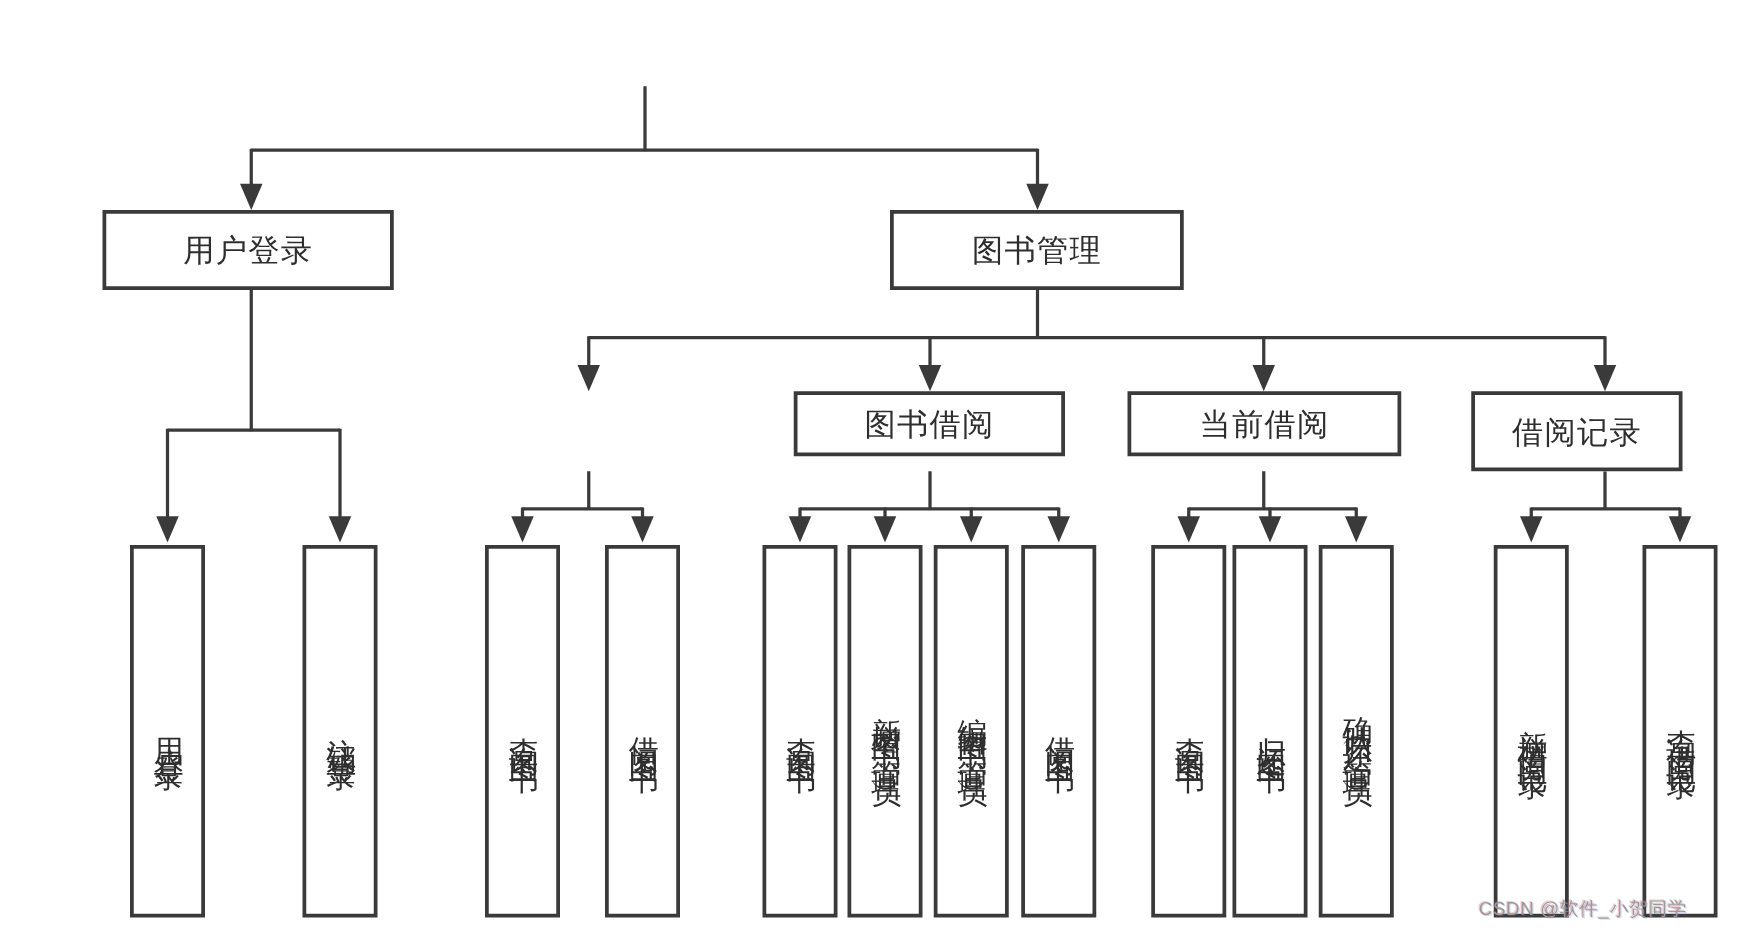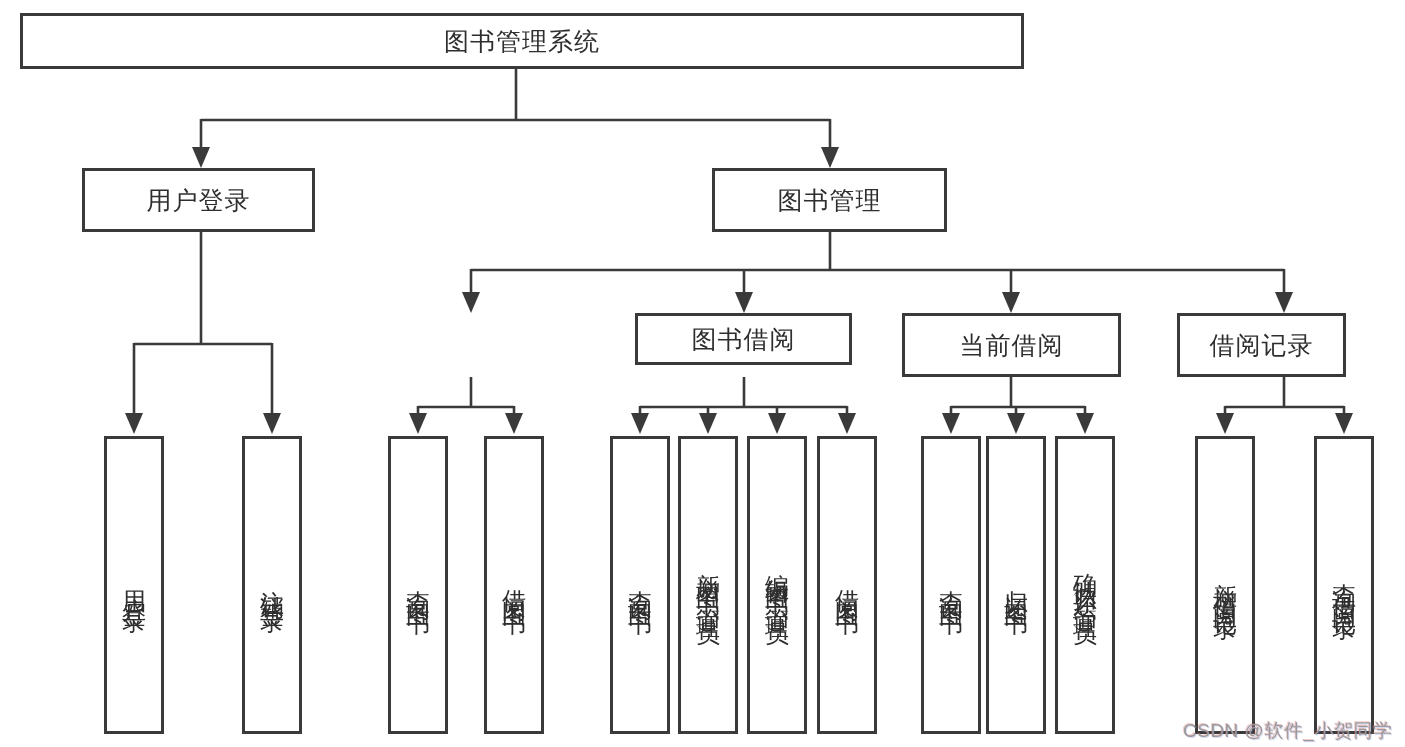--- a/index.html
+++ b/index.html
@@ -38,21 +38,21 @@
     text-orientation: mixed;
     font-size: 24px;
     letter-spacing: 7px;
     color: var(--text, #2e2e2e);
     line-height: 1;
   }
   .watermark {
     position: absolute;
     left: 1183px;
     top: 718px;
-    font-size: 19px;
+    font-size: 15px;
     letter-spacing: 0.5px;
     color: var(--wm, #9a9a9a);
     text-shadow: -1px -1px 0 rgba(214, 99, 99, 0.35), 1px 1px 0 rgba(110, 125, 215, 0.28);
     z-index: 5;
     white-space: nowrap;
   }
 </style>
 </head>
 <body>
 
@@ -106,35 +106,32 @@
       <polygon points="699,413 717,413 708,434" fill="#3a3a3a"></polygon>
       <polygon points="768,413 786,413 777,434" fill="#3a3a3a"></polygon>
       <polygon points="838,413 856,413 847,434" fill="#3a3a3a"></polygon>
       <polygon points="942,413 960,413 951,434" fill="#3a3a3a"></polygon>
       <polygon points="1007,413 1025,413 1016,434" fill="#3a3a3a"></polygon>
       <polygon points="1076,413 1094,413 1085,434" fill="#3a3a3a"></polygon>
       <polygon points="1216,413 1234,413 1225,434" fill="#3a3a3a"></polygon>
       <polygon points="1335,413 1353,413 1344,434" fill="#3a3a3a"></polygon>
     </svg>
 
-  <div class="box" style="left:20px; top:13px; width:1004px; height:56px;">
-    <span class="label-h">图书管理系统</span>
-  </div>
 
   <div class="box" style="left:82px; top:168px; width:233px; height:64px;">
     <span class="label-h">用户登录</span>
   </div>
   <div class="box" style="left:712px; top:168px; width:235px; height:64px;">
     <span class="label-h">图书管理</span>
   </div>
 
   <div class="box" style="left:635px; top:313px; width:217px; height:52px;">
     <span class="label-h">图书借阅</span>
   </div>
-  <div class="box" style="left:902px; top:313px; width:219px; height:64px;">
+  <div class="box" style="left:902px; top:313px; width:219px; height:52px;">
     <span class="label-h">当前借阅</span>
   </div>
   <div class="box" style="left:1177px; top:313px; width:169px; height:64px;align-items:center;">
     <span class="label-h">借阅记录</span>
   </div>
 
   <div class="box" style="left:104px; top:436px; width:60px; height:298px;">
     <span class="label-v">用户登录</span>
   </div>
   <div class="box" style="left:242px; top:436px; width:60px; height:298px;">

